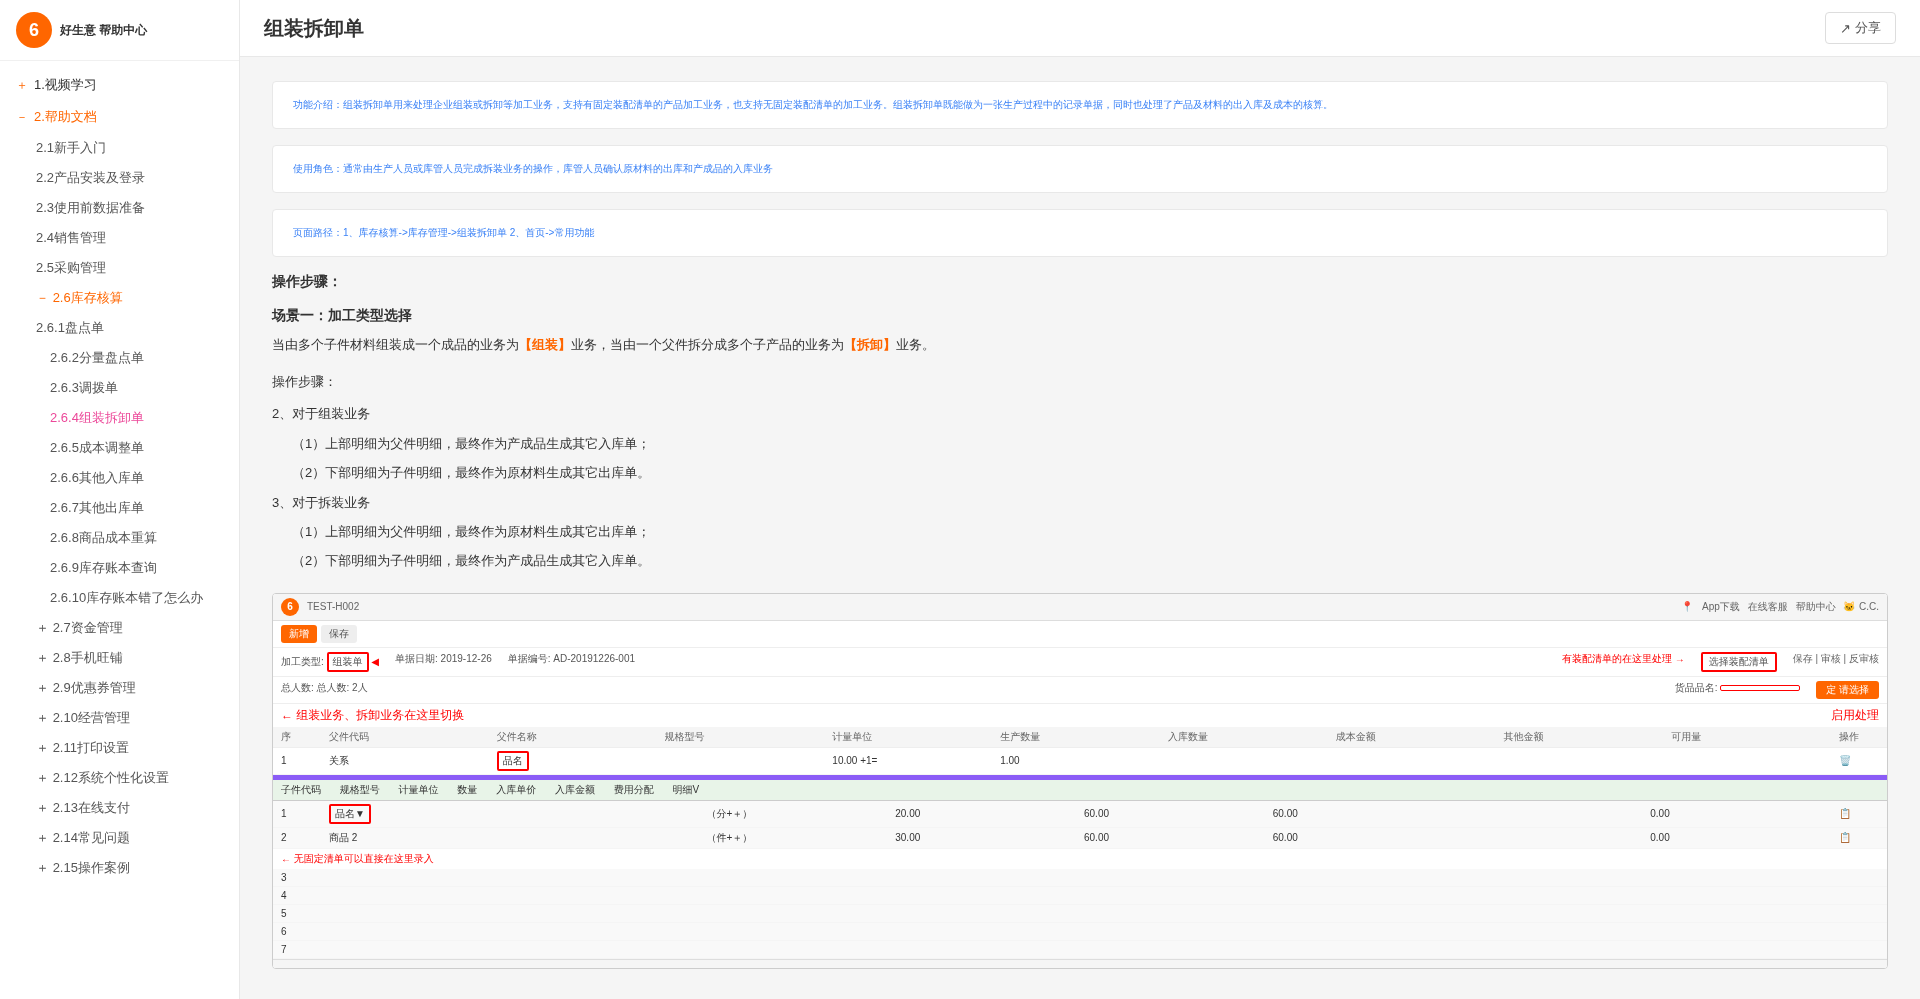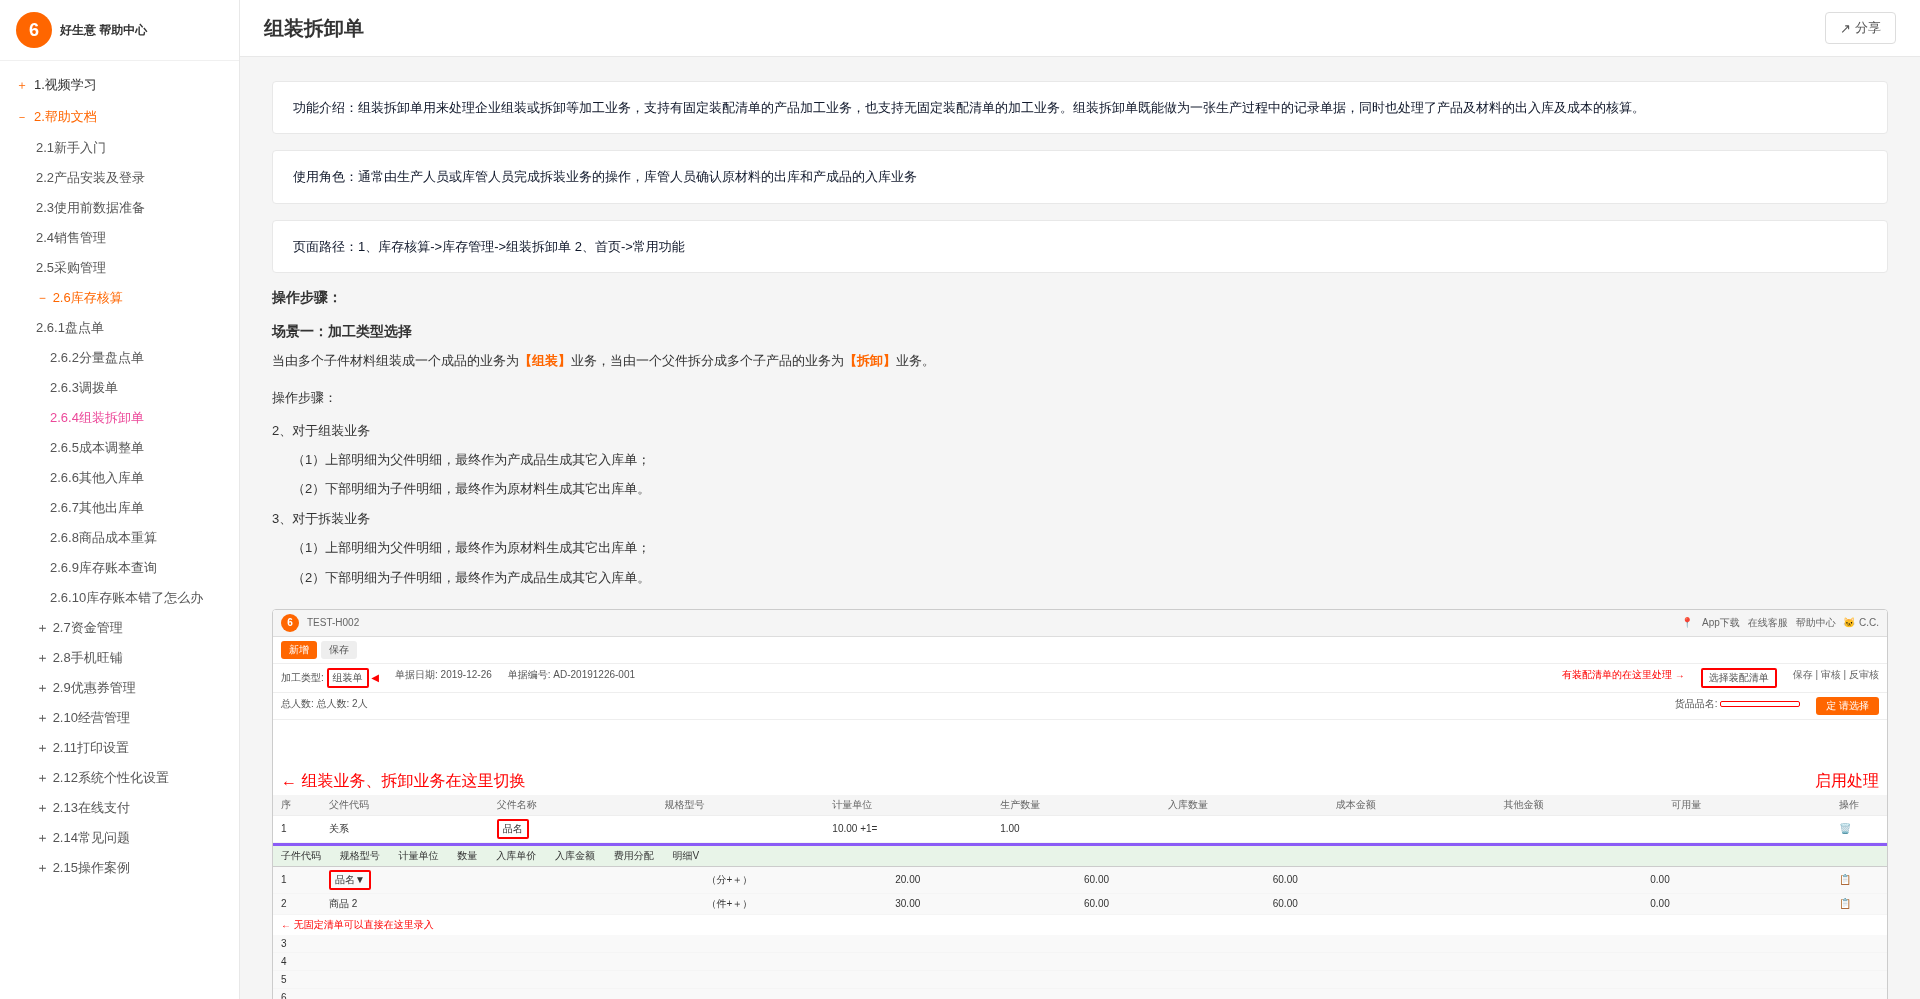--- a/index.html
+++ b/index.html
@@ -120,23 +120,23 @@
       overflow-y: auto;
       padding: 24px 32px;
       background: #f5f5f5;
     }
     .info-block {
       background: #fff;
       border: 1px solid #e8e8e8;
       border-radius: 4px;
       padding: 14px 20px;
       margin-bottom: 16px;
-      font-size: 13px;
+      font-size: 10px;
       line-height: 1.8;
-      color: #0f172a;
+      color: #3b82f6;
     }
     .scene-title {
       font-size: 14px;
       font-weight: bold;
       color: #333;
       margin: 16px 0 8px;
     }
     .content-text {
       font-size: 13px;
       line-height: 1.9;
@@ -478,21 +478,21 @@
 
           <div class="mini-header-info">
             <span>总人数: <span>总人数: 2人</span></span>
             <span style="flex:1;"></span>
             <span>货品品名:
               <span class="mini-input-box highlight-red"></span>
             </span>
             <span class="mini-confirm-btn">定 请选择</span>
           </div>
 
-          <div style="padding:3px 8px; font-size:16px; color:red; display:flex; align-items:center; gap:4px;margin-top:48px;">
+          <div style="padding:3px 8px; font-size:12px; color:red; display:flex; align-items:center; gap:4px;">
             <span>← 组装业务、拆卸业务在这里切换</span>
             <span style="flex:1;"></span>
             <span>启用处理</span>
           </div>
 
           <div class="mini-table-header">
             <span class="mini-col-sm">序</span>
             <span class="mini-col">父件代码</span>
             <span class="mini-col">父件名称</span>
             <span class="mini-col">规格型号</span>
@@ -514,21 +514,21 @@
             <span class="mini-col"></span>
             <span class="mini-col">10.00 +1=</span>
             <span class="mini-col">1.00</span>
             <span class="mini-col"></span>
             <span class="mini-col"></span>
             <span class="mini-col"></span>
             <span class="mini-col"></span>
             <span class="mini-col-sm">🗑️</span>
           </div>
 
-          <div style="background:#e8f4e8; padding:3px 8px; font-size:10px; color:#333; border-top:3px solid #8b5cf6; border-bottom:1px solid #ccc;">
+          <div style="background:#e8f4e8; padding:3px 8px; font-size:10px; color:#333; border-top:5px solid #8b5cf6; border-bottom:1px solid #ccc;">
             <span>子件代码</span>
             <span style="margin-left:16px;">规格型号</span>
             <span style="margin-left:16px;">计量单位</span>
             <span style="margin-left:16px;">数量</span>
             <span style="margin-left:16px;">入库单价</span>
             <span style="margin-left:16px;">入库金额</span>
             <span style="margin-left:16px;">费用分配</span>
             <span style="margin-left:16px;">明细V</span>
           </div>
 

